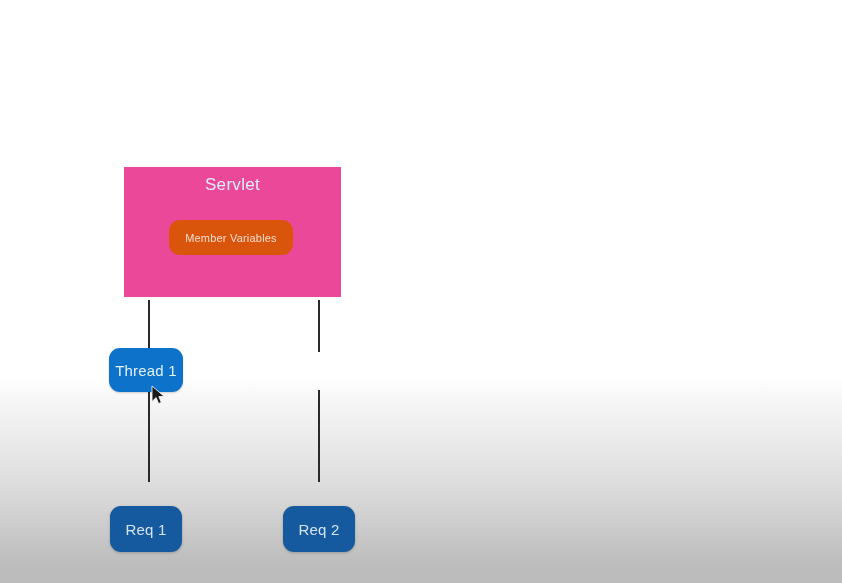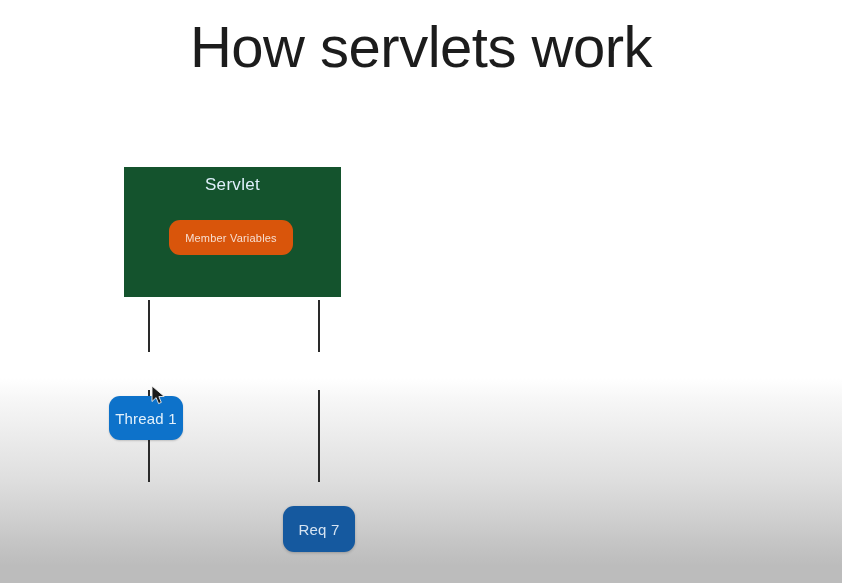--- a/index.html
+++ b/index.html
@@ -45,21 +45,21 @@
     font-weight: 300;
     letter-spacing: -0.5px;
     color: #1c1c1c;
     font-family: "Liberation Sans", sans-serif;
     white-space: nowrap;
   }
 
   
   .container-box {
     position: absolute;
-    background: #14532d;
+    background: #ec4899;
     box-shadow: 0 0 0 1px rgba(255,255,255,0.55);
   }
   .container-title {
     position: absolute;
     left: 0;
     top: 8px;
     width: 100%;
     text-align: center;
     font-size: 17px;
     font-weight: 400;
@@ -127,21 +127,21 @@
   .thread-box {
     background: #0d72ca;
     box-shadow: 0 1px 2px rgba(0,0,0,0.18);
   }
   .req-box {
     background: #15599f;
     box-shadow: 0 1px 3px rgba(0,0,0,0.22);
   }
   .req-box .node-label { color: #d6e4f2; }
 
-  #thread-1-box { left: 109px; top: 348px; width: 74px; height: 44px; margin-top: 48px; }
+  #thread-1-box { left: 109px; top: 348px; width: 74px; height: 44px; }
   #thread-2-box { left: 282px; top: 348px; width: 74px; height: 44px; }
   #req-1-box    { left: 110px; top: 506px; width: 72px; height: 46px; }
   #req-2-box    { left: 283px; top: 506px; width: 72px; height: 46px; }
 
   
   #mouse-cursor {
     position: absolute;
     left: 151px;
     top: 385px;
     width: 16px;
@@ -149,40 +149,42 @@
     pointer-events: none;
   }
 </style>
 </head>
 <body>
 
 <div id="slide">
 
   <div id="bg-gradient"></div>
 
-  <div id="slide-title">How servlets work</div>
 
   <div class="container-box" id="servlet-box">
     <div class="container-title">Servlet</div>
     <div id="member-variables-pill">
       <span class="pill-label">Member Variables</span>
     </div>
   </div>
 
 
   <div class="connector" id="line-servlet-thread1"></div>
   <div class="connector" id="line-thread1-req1"></div>
   <div class="connector" id="line-servlet-thread2"></div>
   <div class="connector" id="line-thread2-req2"></div>
 
   <div class="node-box thread-box" id="thread-1-box">
     <span class="node-label">Thread 1</span>
   </div>
 
+  <div class="node-box req-box" id="req-1-box">
+    <span class="node-label">Req 1</span>
+  </div>
   <div class="node-box req-box" id="req-2-box">
-    <span class="node-label">Req 7</span>
+    <span class="node-label">Req 2</span>
   </div>
 
   <svg id="mouse-cursor" viewBox="0 0 16 22">
     <path d="M1 1 L1 16.5 L5.1 12.6 L7.6 18.6 L10.3 17.4 L7.9 11.6 L13.2 11.4 Z" fill="#1a1a1a" stroke="#f2f2f2" stroke-width="0.9"></path>
   </svg>
 
 </div>
 
 </body></html>

